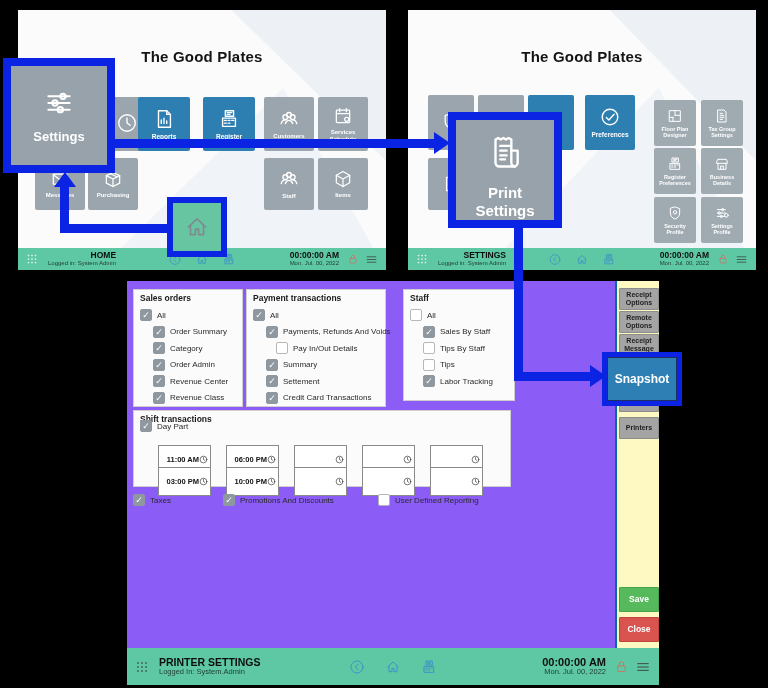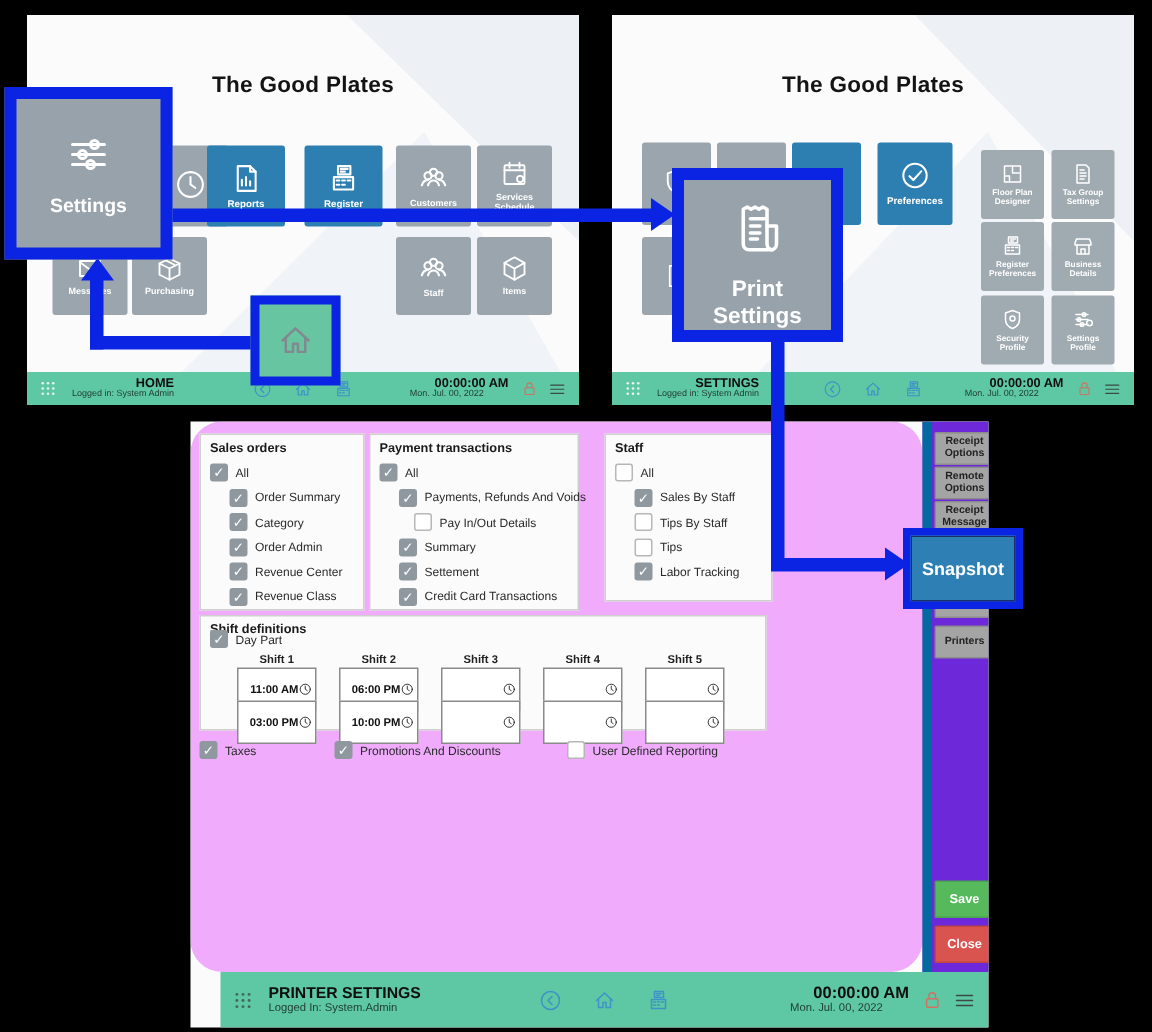--- a/index.html
+++ b/index.html
@@ -21,45 +21,45 @@
   
   .gbar{position:absolute; left:0; right:0; bottom:0; height:22px; background:#5ec7a3; display:flex; align-items:center; z-index:5;}
   .gbar .gridic{margin-left:8px; color:#e9f6f0;}
   .gbar.big .gridic{color:#44675f;}
   .gbar .btxt{margin-left:10px;}
   .gbar .t1{font-weight:bold; font-size:8.5px; color:#0e0e0e; line-height:1.15;text-align:right;}
   .gbar .t2{font-size:6px; color:#214038; line-height:1.15;}
   .gbar .bicons{position:absolute; left:50%; transform:translateX(-50%); display:flex; gap:14px; color:#3f93c8; align-items:center;}
   .gbar .btime{margin-left:auto; text-align:right;}
   .gbar .tt{font-weight:bold; font-size:8.5px; color:#0e0e0e; line-height:1.1;padding-left:33px;}
-  .gbar .td{font-size:6px; color:#214038; line-height:1.1;text-align:center;}
+  .gbar .td{font-size:6px; color:#214038; line-height:1.1;}
   .gbar .lock{color:#cf7265; margin:0 6px 0 8px;}
   .gbar .burger{color:#3a4a46; margin-right:8px;}
-  .gbar.big{height:37px;margin-left:20px;}
+  .gbar.big{height:37px;}
   .gbar.big .t1{font-size:10.5px;} .gbar.big .t2{font-size:7.5px;}
   .gbar.big .tt{font-size:11px;} .gbar.big .td{font-size:7.5px;}
   .gbar.big .bicons{gap:20px;}
   
-  .pc-content{position:absolute; left:0; top:0; right:44px; bottom:37px; background:#f0abfc;border-radius:21px;}
+  .pc-content{position:absolute; left:0; top:0; right:44px; bottom:37px; background:#8b5cf6;}
   .group{position:absolute; border:1px solid #cfcfcf; background:#fbfbfc; padding:16px 4px 0 6px;}
   .gtitle{position:absolute; top:3px; left:6px; font-size:8.5px; font-weight:bold; color:#1a1a1a;}
   .cbrow{display:flex; align-items:center; gap:5px; height:14px; margin-bottom:2.5px;}
   .cbrow.first{margin-top:2px;}
   .lv1{margin-left:13px;} .lv2{margin-left:23px;}
   .cb{width:12px; height:12px; border:1px solid #b7b7b7; background:#fff; border-radius:2px; flex:0 0 auto; display:flex; align-items:center; justify-content:center; font-size:9px; color:transparent;}
   .cb.checked{background:#8e989e; border-color:#8e989e; color:#fff;}
   .cb.checked::after{content:"\2713";}
   .cbl{font-size:8px; color:#2a2a2a; white-space:nowrap;}
   .shift-heads{position:absolute; top:24px; left:24px; display:flex; gap:15px;}
   .shift-heads span{width:53px; text-align:center; font-size:7.5px; color:#222; font-weight:600;}
   .shift-row{position:absolute; left:24px; display:flex; gap:15px;}
   .tf{width:53px; height:29px; border:1px solid #8a8a8a; background:#fff; display:flex; align-items:center; justify-content:flex-end; padding:0 2px 0 3px;}
   .tf .tv{font-size:7.5px; font-weight:bold; color:#111;}
   .tf .ck{color:#111; flex:0 0 auto;}
-  .sidebar{position:absolute; right:0; top:0; width:44px; bottom:37px; background:#6d28d9; border-left:6px solid #0369a1;}
+  .sidebar{position:absolute; right:0; top:0; width:44px; bottom:37px; background:#fef9c3; border-left:2px solid #0369a1;}
   .sbtn{position:absolute; left:2px; width:40px; height:22px; background:#a4a4a4; border:1px solid #8c8c8c; border-radius:1px; color:#222; font-size:7px; font-weight:bold; display:flex; align-items:center; justify-content:center; text-align:center; line-height:1.15; padding:1px;}
   .sbtn.save{background:#56b95c; color:#fff; height:25px; font-size:8.5px; border-color:#4aa250;}
   .sbtn.close{background:#d9534f; color:#fff; height:25px; font-size:8.5px; border-color:#c0443f;}
   
   .callout{position:absolute; z-index:50; border:8px solid var(--blue); background:#98a2aa; display:flex; flex-direction:column; align-items:center; color:#fff;}
   .callout .cl{font-weight:bold; text-align:center; line-height:1.2;}
   
   .aline{position:absolute; background:var(--blue); z-index:40;}
   .ah-r{position:absolute; width:0; height:0; border-top:11px solid transparent; border-bottom:11px solid transparent; border-left:16px solid var(--blue); z-index:40;}
   .ah-u{position:absolute; width:0; height:0; border-left:11px solid transparent; border-right:11px solid transparent; border-bottom:15px solid var(--blue); z-index:40;}
@@ -456,31 +456,24 @@
           <span class="cb"></span>
           <span class="cbl">Tips</span>
         </div>
       <div class="cbrow lv1">
           <span class="cb checked"></span>
           <span class="cbl">Labor Tracking</span>
         </div>
     </div>
 
     <div class="group" style="left:6px; top:129px; width:378px; height:77px; padding:0;">
-      <div class="gtitle">Shift definitions</div>
+      <div class="gtitle">Shift transactions</div>
       <div class="cbrow" style="position:absolute; top:8px; left:6px;">
         <span class="cb checked"></span>
         <span class="cbl">Day Part</span>
-      </div>
-      <div class="shift-heads">
-        <span>Shift 1</span>
-        <span>Shift 2</span>
-        <span>Shift 3</span>
-        <span>Shift 4</span>
-        <span>Shift 5</span>
       </div>
       <div class="shift-row" style="top:34px;">
         <div class="tf">
             <span class="tv">11:00 AM</span>
             <svg class="ic ck" width="9" height="9">
               <use href="#s-clock"></use>
             </svg>
           </div>
         <div class="tf">
             <span class="tv">06:00 PM</span>

